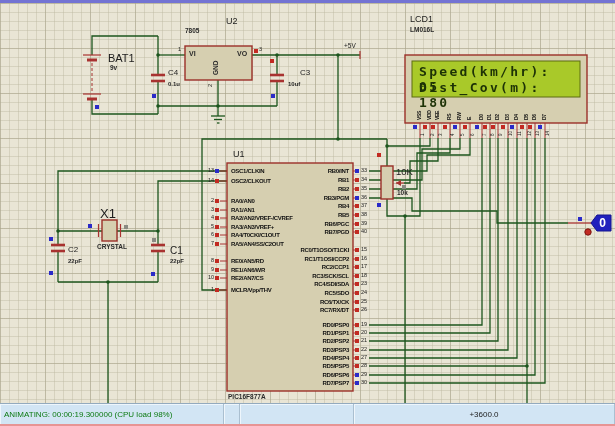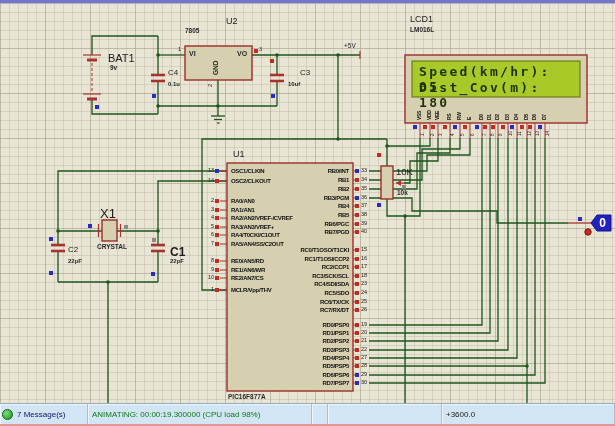--- a/index.html
+++ b/index.html
@@ -21,21 +21,21 @@
   .pinnum{position:absolute;line-height:1;font-size:5.5px;color:#222;white-space:nowrap;}
   .lcdline{position:absolute;left:419px;width:162px;height:15px;font-family:"DejaVu Sans Mono",monospace;
     font-weight:bold;font-size:13px;letter-spacing:2.3px;color:#1d3206;line-height:15px;}
   .probe0{position:absolute;left:595px;top:213px;width:15px;text-align:center;color:#fff;font-weight:bold;font-size:12px;line-height:14px;}
   .statusbar{position:absolute;left:0;top:403px;width:615px;height:21px;background:#d2e5f4;border-top:1px solid #93aabe;display:flex;font-size:8px;}
   .sb-sec{border-right:1px solid #aabfd0;box-shadow:inset 1px 1px 0 #eef6fc;display:flex;align-items:center;padding:0 4px;box-sizing:border-box;}
   .sb-msg{width:88px;color:#131368;}
   .sb-anim{width:224px;color:#0d7a12;}
   .sb-s1{width:16px;}
   .sb-s2{width:114px;}
-  .sb-coord{flex:1;color:#1d1d1d;}
+  .sb-coord{flex:1;justify-content:center;color:#1d1d1d;}
   .msgball{width:9px;height:9px;border-radius:50%;background:radial-gradient(circle at 3px 3px,#7ce07c,#1e8f1e);border:1px solid #156015;margin-right:4px;margin-left:-2px;flex:none;}
   .redline{position:absolute;left:0;top:424px;width:615px;height:2px;background:#e79494;}
 </style>
 </head>
 <body>
 
 <div class="app">
   <div class="topstrip"></div>
 
   <div class="schematic" id="schematic">
@@ -250,21 +250,21 @@
       <div class="lbl" style="left: 410px; top: 12px; font-size: 9px;">LCD1</div>
       <div class="lbl b" style="left: 410px; top: 24px; font-size: 6.5px;">LM016L</div>
       <div class="lbl" style="left: 108px; top: 50px; font-size: 11px;">BAT1</div>
       <div class="lbl b" style="left: 110px; top: 62px; font-size: 6.5px;">9v</div>
       <div class="lbl" style="left: 168px; top: 66px; font-size: 8px;">C4</div>
       <div class="lbl b" style="left: 168px; top: 78px; font-size: 6px;">0.1u</div>
       <div class="lbl" style="left: 288px; top: 66px; font-size: 8px; margin-left: 12px;">C3</div>
       <div class="lbl b" style="left: 288px; top: 78px; font-size: 6px;">10uf</div>
       <div class="lbl" style="left: 68px; top: 243px; font-size: 8px;">C2</div>
       <div class="lbl b" style="left: 68px; top: 255px; font-size: 6px;">22pF</div>
-      <div class="lbl" style="left: 170px; top: 243px; font-size: 12px; font-weight: bold;">C1</div>
+      <div class="lbl" style="left: 170px; top: 243px; font-size: 10px;">C1</div>
       <div class="lbl b" style="left: 170px; top: 255px; font-size: 6px;">22pF</div>
       <div class="lbl" style="left: 100px; top: 204px; font-size: 13px; text-align: center;">X1</div>
       <div class="lbl b" style="left: 97px; top: 241px; font-size: 6.5px;">CRYSTAL</div>
       <div class="lbl" style="left: 396px; top: 164px; font-size: 9.5px;">10K</div>
       <div class="lbl b" style="left: 397px; top: 187px; font-size: 6.5px;">10k</div>
       <div class="lbl" style="left: 344px; top: 40px; font-size: 6.5px;">+5V</div>
       <div class="lbl b" style="left: 189px; top: 47px; font-size: 7px;">VI</div>
       <div class="lbl b" style="left: 237px; top: 47px; font-size: 7px;">VO</div>
       <div class="lbl" style="left: 178px; top: 44px; font-size: 5.5px;">1</div>
       <div class="lbl" style="left: 259px; top: 44px; font-size: 5.5px;">3</div>
@@ -366,24 +366,20 @@
       <div class="pinnum rot" style="left: 518px; top: 133px; font-size: 4.5px;">11</div>
       <div class="pinname rot" style="left: 524px; top: 117px; font-size: 5px;">D5</div>
       <div class="pinnum rot" style="left: 528px; top: 133px; font-size: 4.5px;">12</div>
       <div class="pinname rot" style="left: 532px; top: 117px; font-size: 5px;">D6</div>
       <div class="pinnum rot" style="left: 536px; top: 133px; font-size: 4.5px;">13</div>
       <div class="pinname rot" style="left: 542px; top: 117px; font-size: 5px;">D7</div>
       <div class="pinnum rot" style="left: 546px; top: 133px; font-size: 4.5px;">14</div>
     </div>
 
   <div class="statusbar">
-    <div class="sb-sec sb-msg">
-      <span class="msgball"></span>
-      <span>7 Message(s)</span>
-    </div>
     <div class="sb-sec sb-anim">
       <span>ANIMATING: 00:00:19.300000 (CPU load 98%)</span>
     </div>
     <div class="sb-sec sb-s1"></div>
     <div class="sb-sec sb-s2"></div>
     <div class="sb-sec sb-coord">
       <span>+3600.0</span>
     </div>
   </div>
   <div class="redline"></div>

